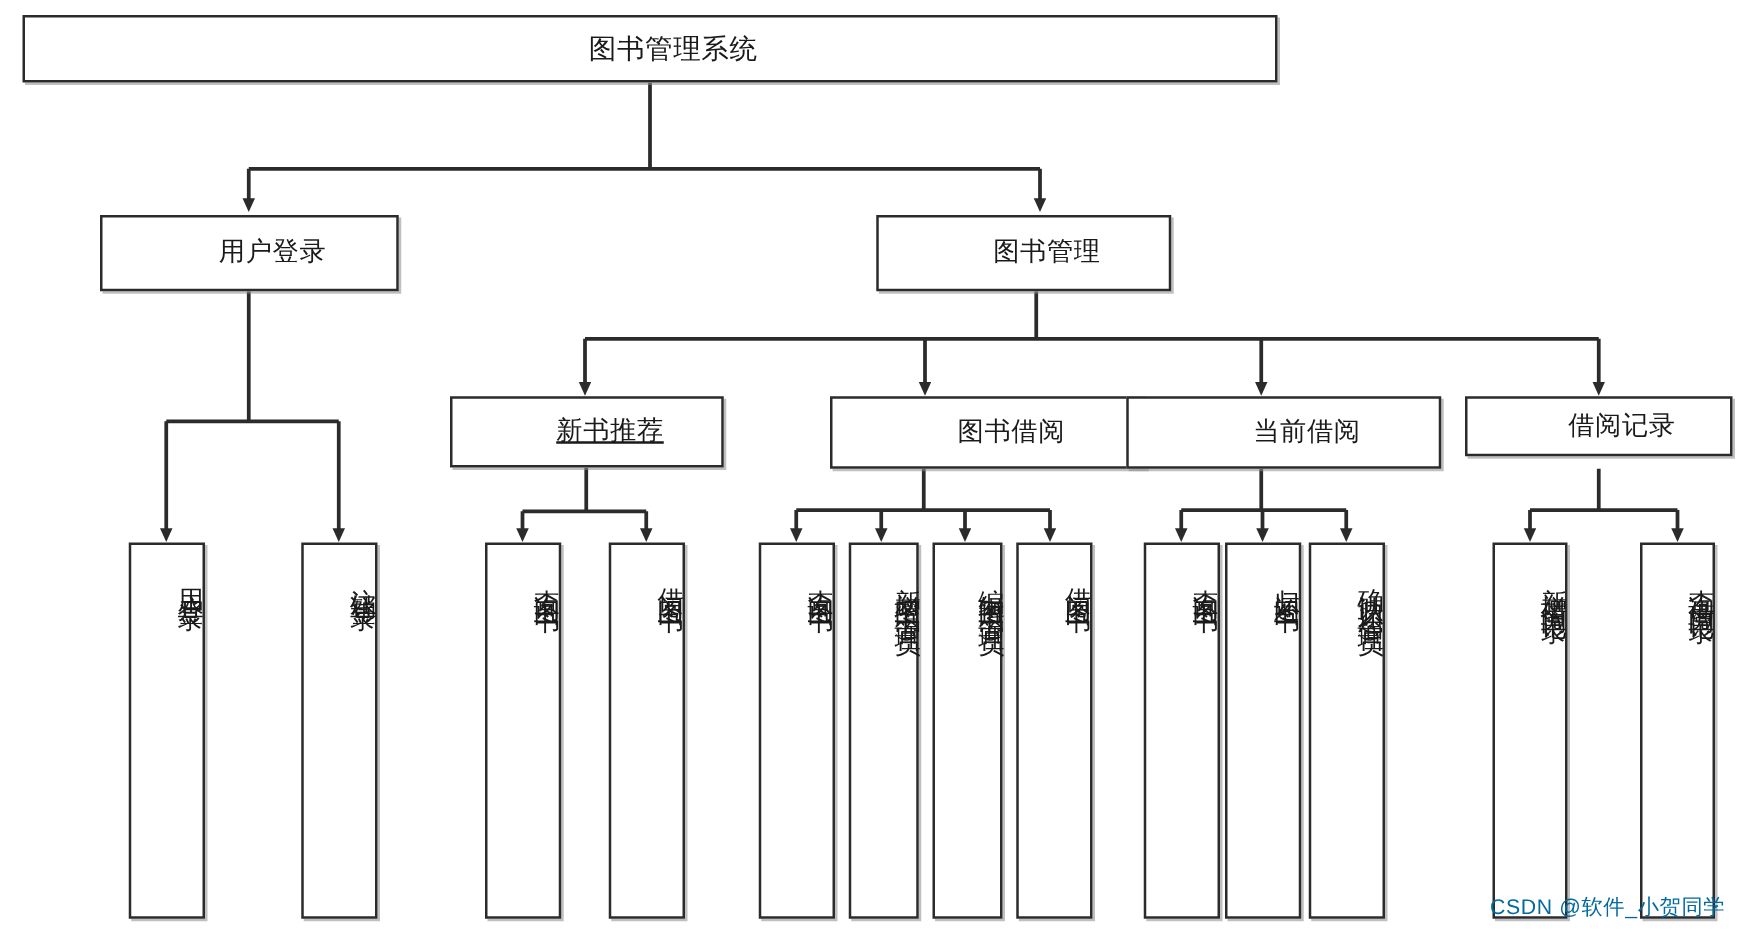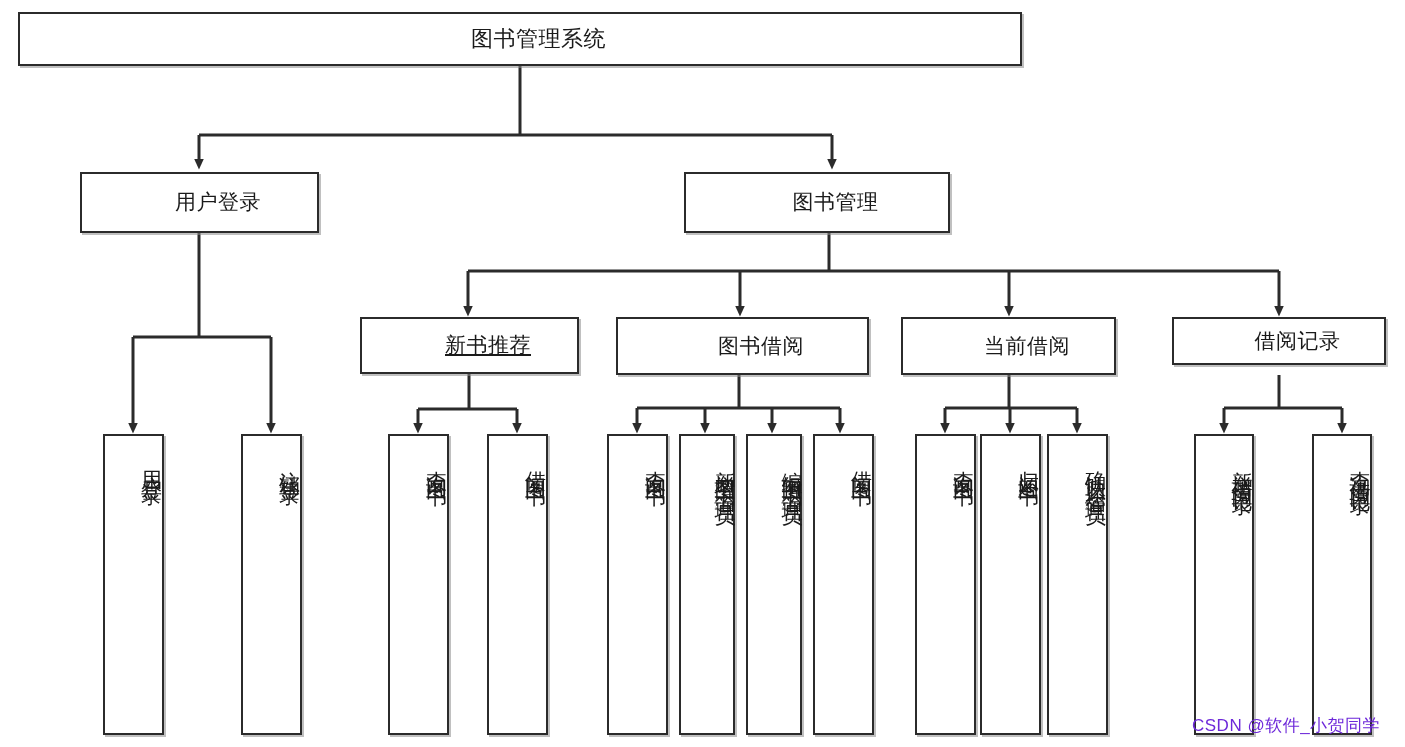--- a/index.html
+++ b/index.html
@@ -12,21 +12,21 @@
         justify-content:center;color:#1a1a1a;padding-left:37px;}
   .node.shadow{box-shadow:2px 2px 0 rgba(140,140,140,.55);}
   .node .lbl{display:block;text-align:center;line-height:1.18;}
   .h-node .lbl{font-size:21px;letter-spacing:.5px;}
   .root .lbl{font-size:22px;}
   .v-node{align-items:flex-start;padding-top:18px;}
   .v-node .lbl{writing-mode:vertical-rl;text-orientation:upright;
                font-size:21px;letter-spacing:5px;line-height:1.0;
                margin:0 auto;}
   .watermark{position:absolute;left:1192px;top:714px;font-size:17px;
-             color:#6d28d9;white-space:nowrap;letter-spacing:.5px;}
+             color:#0369a1;white-space:nowrap;letter-spacing:.5px;}
 </style>
 </head>
 <body>
 
 <div id="stage">
 
   <svg id="wires" viewBox="0 0 1405 747" xmlns="http://www.w3.org/2000/svg">
     <defs>
       <marker id="arw" markerWidth="12" markerHeight="12" refX="1.5" refY="5" orient="auto" markerUnits="userSpaceOnUse">
         <path d="M0,0 L0,10 L11,5 z" fill="#2b2b2b"></path>
@@ -76,31 +76,31 @@
     </g>
   </svg>
 
   <div class="node h-node root shadow" style="left:18px;top:12px;width:1004px;height:54px;">
     <span class="lbl">图书管理系统</span>
   </div>
 
   <div class="node h-node shadow" style="left:80px;top:172px;width:239px;height:61px;">
     <span class="lbl">用户登录</span>
   </div>
-  <div class="node h-node shadow" style="left:684px;top:172px;width:266px;height:61px;">
+  <div class="node h-node shadow" style="left:701px;top:172px;width:236px;height:61px;">
     <span class="lbl">图书管理</span>
   </div>
 
   <div class="node h-node shadow" style="left:360px;top:317px;width:219px;height:57px;text-decoration:underline;">
     <span class="lbl">新书推荐</span>
   </div>
-  <div class="node h-node shadow" style="left:616px;top:317px;width:253px;height:58px;align-items:center;">
+  <div class="node h-node shadow" style="left:664px;top:317px;width:253px;height:58px;align-items:center;">
     <span class="lbl">图书借阅</span>
   </div>
-  <div class="node h-node shadow" style="left:901px;top:317px;width:215px;height:58px;">
+  <div class="node h-node shadow" style="left:901px;top:317px;width:252px;height:58px;">
     <span class="lbl">当前借阅</span>
   </div>
   <div class="node h-node shadow" style="left:1172px;top:317px;width:214px;height:48px;">
     <span class="lbl">借阅记录</span>
   </div>
 
   <div class="node v-node shadow" style="left:103px;top:434px;width:61px;height:301px;">
     <span class="lbl">用户登录</span>
   </div>
   <div class="node v-node shadow" style="left:241px;top:434px;width:61px;height:301px;">

